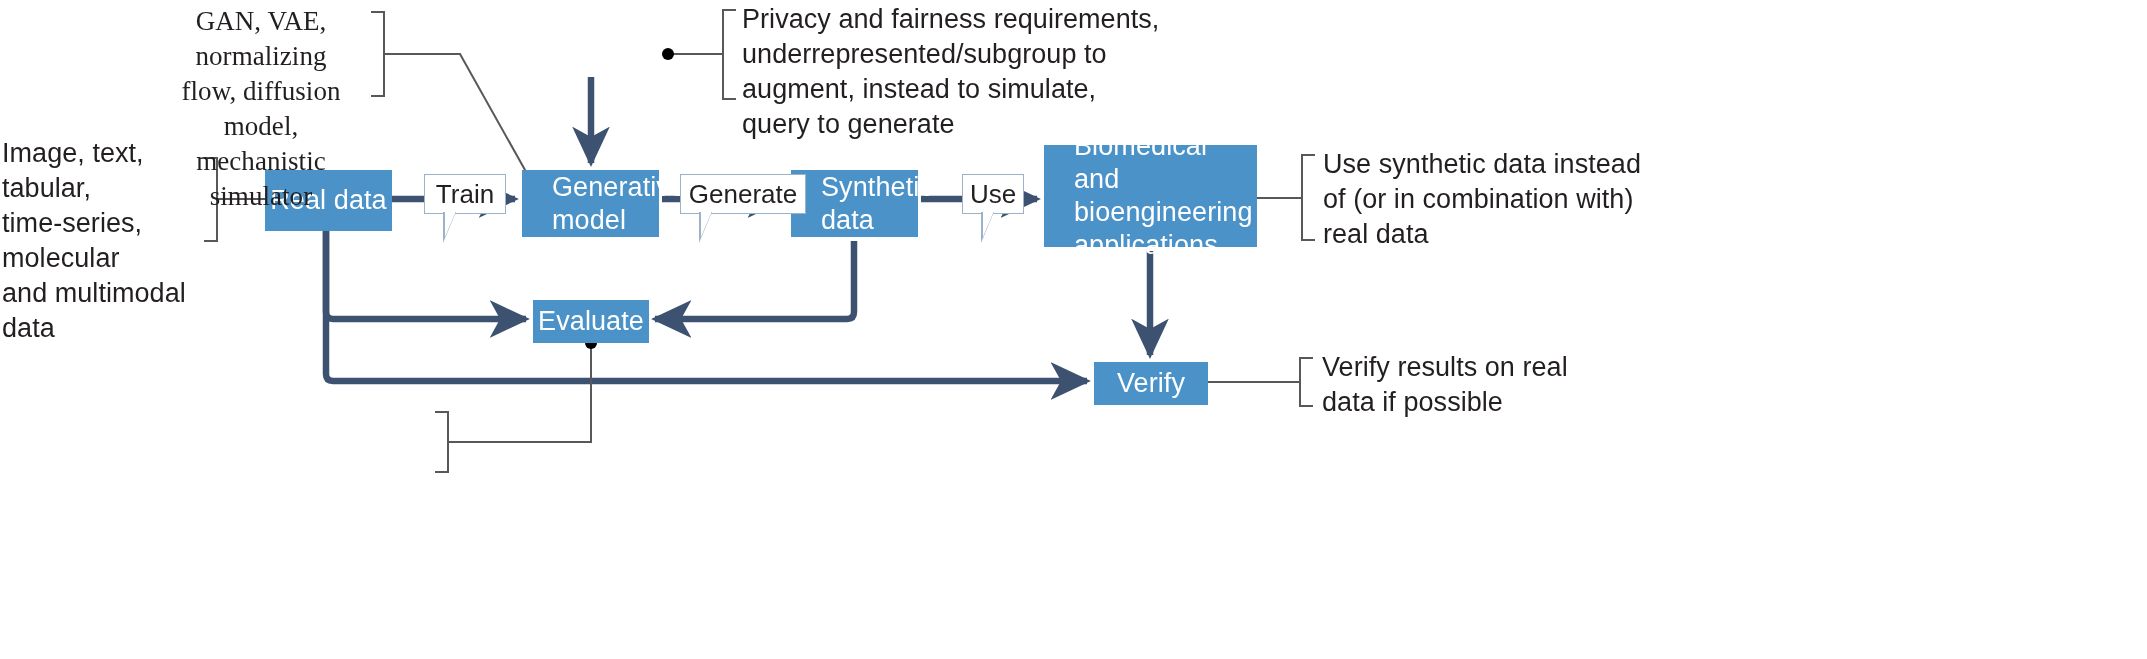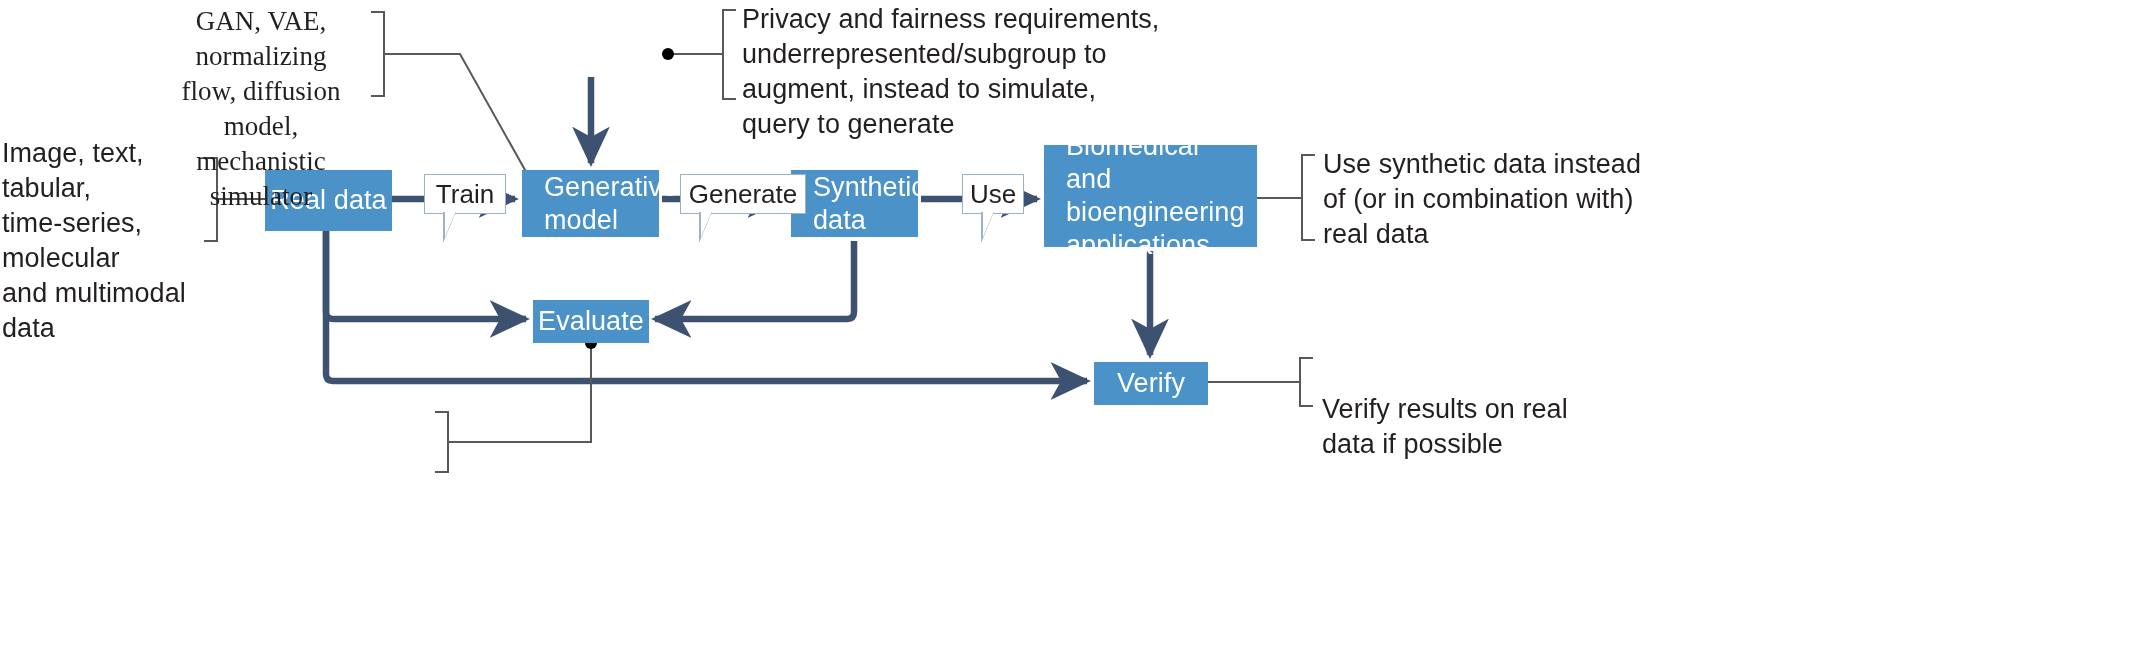--- a/index.html
+++ b/index.html
@@ -4,21 +4,21 @@
 <title>Synthetic data generation workflow diagram</title>
 <style>
   html,body{margin:0;padding:0;background:#ffffff;}
   body{width:2147px;height:659px;font-family:"Liberation Sans",sans-serif;}
   #stage{position:relative;width:2147px;height:659px;overflow:hidden;background:#fff;}
   #wires{position:absolute;left:0;top:0;width:2147px;height:659px;}
 
   .node{position:absolute;background:#4a92c8;color:#ffffff;display:flex;align-items:center;
         box-sizing:border-box;font-size:27px;line-height:1.22;letter-spacing:.1px;}
   .node.center{justify-content:center;text-align:center;}
-  .node.lefty{justify-content:flex-start;padding-left:22px;text-align:left;}
+  .node.lefty{justify-content:flex-start;padding-left:30px;text-align:left;}
 
   .note{position:absolute;color:#231f20;font-size:27px;line-height:1.30;letter-spacing:.05px;
         white-space:pre-line;}
 
   .bubble{position:absolute;background:#ffffff;border:1.6px solid #9bb2c9;
           display:flex;align-items:center;justify-content:center;
           color:#231f20;font-size:26px;box-sizing:border-box;z-index:4;margin-top:24px;}
   .bubble .tail{position:absolute;top:100%;left:18px;width:0;height:0;}
   .bubble .tail:before{content:"";position:absolute;top:-1px;left:0;
         border-left:13px solid #9bb2c9;border-bottom:31px solid transparent;}
@@ -132,17 +132,17 @@
 query to generate</div>
 
   <div class="note" style="left:2px;top:136px;width:215px;text-align:left;">Image, text, tabular,
 time-series, molecular
 and multimodal data</div>
 
   <div class="note" style="left:1323px;top:147px;width:330px;text-align:left;">Use synthetic data instead
 of (or in combination with)
 real data</div>
 
-  <div class="note" style="left:1322px;top:350px;width:330px;text-align:left;margin-top:42px;">Verify results on real
+  <div class="note" style="left:1322px;top:350px;width:330px;text-align:left;">Verify results on real
 data if possible</div>
 
 
 </div>
 
 </body></html>

